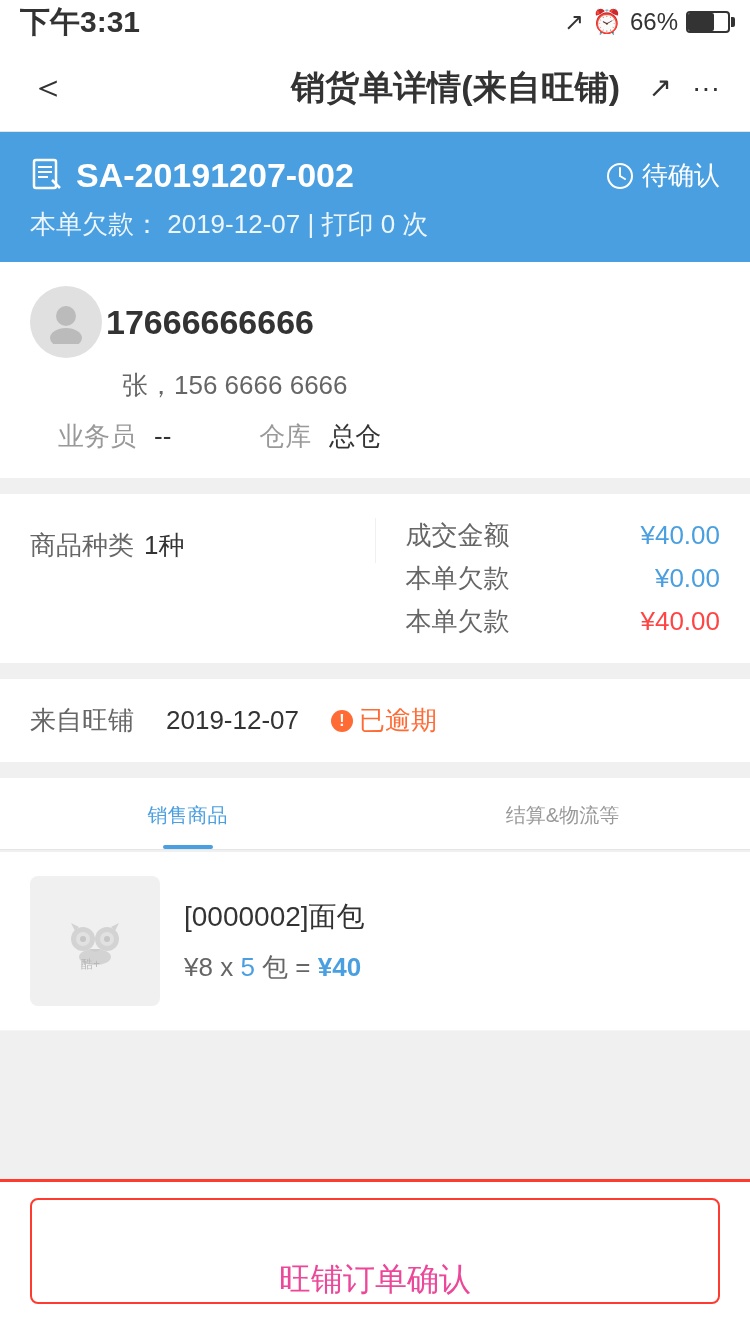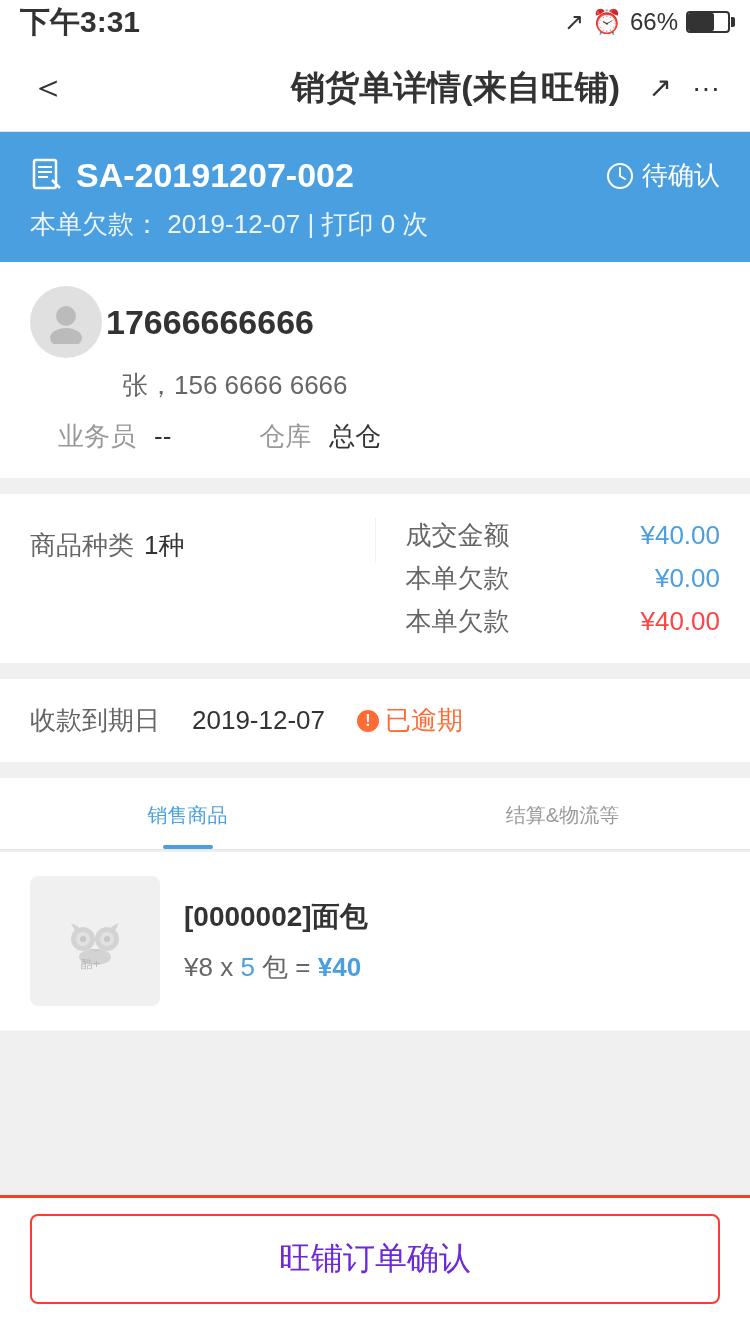--- a/index.html
+++ b/index.html
@@ -274,21 +274,20 @@
     .product-thumb-img {
       width: 80px;
       height: 60px;
       opacity: 0.4;
     }
     .product-info { flex: 1; }
     .product-name {
       font-size: 28px;
       color: #333;
       margin-bottom: 14px;
-      font-weight: bold;
     }
     .product-price {
       font-size: 26px;
       color: #666;
     }
     .product-price .qty { color: #4A9FE0; }
     .product-price .total { color: #4A9FE0; font-weight: 600; }
 
     
     .content-spacer {
@@ -302,30 +301,30 @@
       position: fixed;
       bottom: 0;
       left: 0;
       width: 750px;
       background: #fff;
       padding: 16px 30px 30px;
       border-top: 3px solid #FF3B30;
     }
     .confirm-btn {
       width: 100%;
-      height: 90px;
+      height: 106px;
       border: 2px solid #FF3B30;
       border-radius: 8px;
       background: #fff;
-      color: #6d28d9;
+      color: #ec4899;
       font-size: 32px;
       font-weight: 500;
       cursor: pointer;
       display: flex;
-      align-items: center;
+      align-items: flex-end;
       justify-content: center;
     }
 
     .wifi-icon { font-size: 22px; }
   </style>
 </head>
 <body>
 
 <div class="status-bar">
   <div class="status-center">下午3:31</div>
@@ -416,21 +415,21 @@
       <span class="summary-value-blue">¥0.00</span>
     </div>
     <div class="summary-item">
       <span class="summary-label">本单欠款</span>
       <span class="summary-value-red">¥40.00</span>
     </div>
   </div>
 </div>
 
 <div class="due-date-card">
-  <span class="due-date-label">收款到期日</span>
+  <span class="due-date-label">来自旺铺</span>
   <span class="due-date-value">2019-12-07</span>
   <div class="overdue-badge">
     <div class="overdue-dot">!</div>
     <span>已逾期</span>
   </div>
 </div>
 
 <div class="tabs">
   <div class="tab active">
     <span>销售商品</span>

